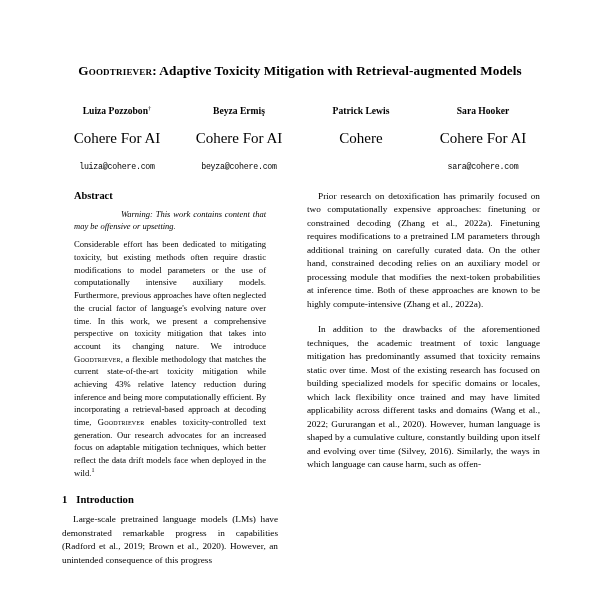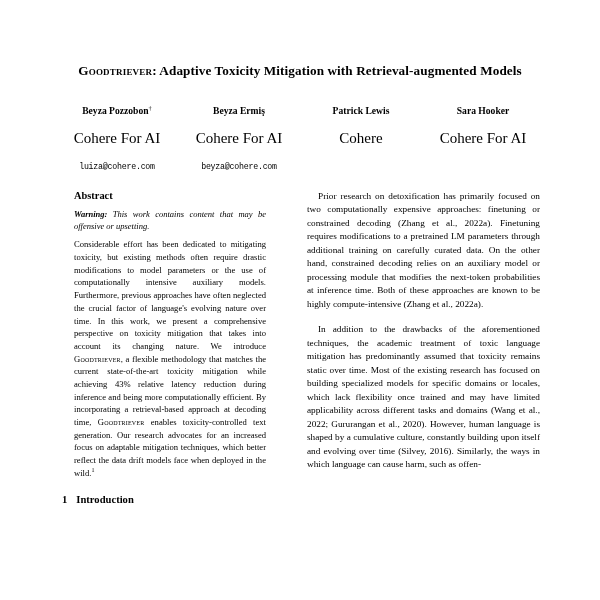--- a/index.html
+++ b/index.html
@@ -112,21 +112,22 @@
   }
   .warning {
     font-size: 8.5px;
     line-height: 1.44;
     text-align: justify;
     margin: 0 0 6px 0;
     font-style: italic;
   }
   .warning b {
     font-style: italic;
-    font-weight: bold;
+    font-weight: normal;
+    margin-left: 47px;
   }
   .abstract-body {
     font-size: 8.6px;
     line-height: 1.475;
     text-align: justify;
     margin: 0;
     text-indent: 0;
     hyphens: none;
   }
   .abstract-body sup {
@@ -162,54 +163,56 @@
 <body>
 
 <div class="page">
 
   <div class="title-block">
     <h1 class="paper-title"><span class="smallcaps">Goodtriever</span><span>: Adaptive Toxicity Mitigation with Retrieval-augmented Models</span></h1>
   </div>
 
   <div class="authors">
     <div class="author">
-      <span class="author-name"><span>Beyza Pozzobon</span><sup>†</sup></span>
+      <span class="author-name"><span>Luiza Pozzobon</span><sup>†</sup></span>
       <span class="author-affil">Cohere For AI</span>
       <span class="author-email">luiza@cohere.com</span>
     </div>
     <div class="author">
       <span class="author-name"><span>Beyza Ermiş</span><sup></sup></span>
       <span class="author-affil">Cohere For AI</span>
       <span class="author-email">beyza@cohere.com</span>
     </div>
     <div class="author">
       <span class="author-name"><span>Patrick Lewis</span><sup></sup></span>
       <span class="author-affil">Cohere</span>
     </div>
     <div class="author">
       <span class="author-name"><span>Sara Hooker</span><sup></sup></span>
       <span class="author-affil">Cohere For AI</span>
+      <span class="author-email">sara@cohere.com</span>
     </div>
   </div>
 
   <div class="columns">
 
     <div class="col col-left">
 
       <div class="abstract-wrap">
         <div class="abstract-heading">Abstract</div>
         <p class="warning"><b>Warning:</b><span> This work contains content that may be offensive or upsetting.</span></p>
         <p class="abstract-body"><span>Considerable effort has been dedicated to mitigating toxicity, but existing methods often require drastic modifications to model parameters or the use of computationally intensive auxiliary models. Furthermore, previous approaches have often neglected the crucial factor of language's evolving nature over time. In this work, we present a comprehensive perspective on toxicity mitigation that takes into account its changing nature. We introduce </span><span class="smallcaps">Goodtriever</span><span>, a flexible methodology that matches the current state-of-the-art toxicity mitigation while achieving 43% relative latency reduction during inference and being more computationally efficient. By incorporating a retrieval-based approach at decoding time, </span><span class="smallcaps">Goodtriever</span><span> enables toxicity-controlled text generation. Our research advocates for an increased focus on adaptable mitigation techniques, which better reflect the data drift models face when deployed in the wild.</span><sup>1</sup></p>
       </div>
 
       <h2 class="section-heading">
           <span class="section-num">1</span>
           <span>Introduction</span>
         </h2>
 
+      <p class="para">Large-scale pretrained language models (LMs) have demonstrated remarkable progress in capabilities (Radford et al., 2019; Brown et al., 2020). However, an unintended consequence of this progress</p>
 
     </div>
 
     <div class="col col-right">
       <p class="para">Prior research on detoxification has primarily focused on two computationally expensive approaches: finetuning or constrained decoding (Zhang et al., 2022a). Finetuning requires modifications to a pretrained LM parameters through additional training on carefully curated data. On the other hand, constrained decoding relies on an auxiliary model or processing module that modifies the next-token probabilities at inference time. Both of these approaches are known to be highly compute-intensive (Zhang et al., 2022a).</p>
       <p class="para">In addition to the drawbacks of the aforementioned techniques, the academic treatment of toxic language mitigation has predominantly assumed that toxicity remains static over time. Most of the existing research has focused on building specialized models for specific domains or locales, which lack flexibility once trained and may have limited applicability across different tasks and domains (Wang et al., 2022; Gururangan et al., 2020). However, human language is shaped by a cumulative culture, constantly building upon itself and evolving over time (Silvey, 2016). Similarly, the ways in which language can cause harm, such as offen-</p>
     </div>
 
   </div>
 

